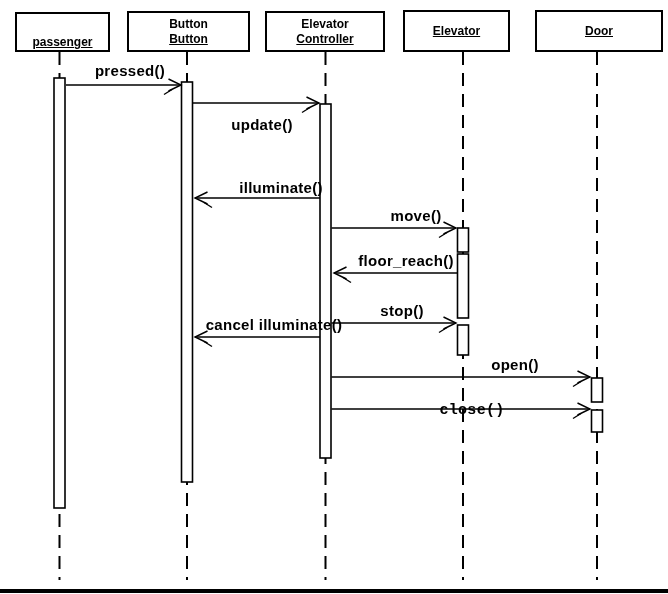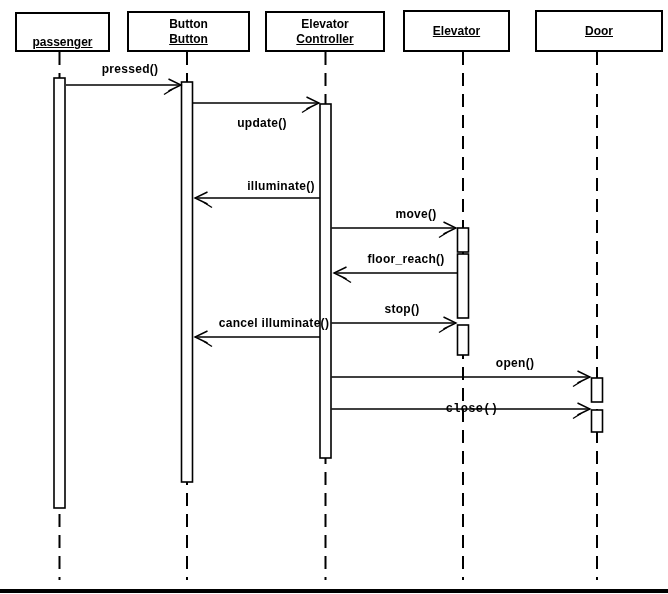--- a/index.html
+++ b/index.html
@@ -34,21 +34,21 @@
     box-sizing: border-box;
     text-align: center;
   }
   .pbox .u {
     text-decoration: underline;
   }
   .msg {
     position: absolute;
     transform: translateX(-50%);
     font-weight: bold;
-    font-size: 12px;
+    font-size: 15px;
     color: #000000;
     white-space: nowrap;
     letter-spacing: 0.3px;
   }
   .bottom-rule {
     position: absolute;
     left: 0;
     top: 589px;
     width: 668px;
     height: 4px;

